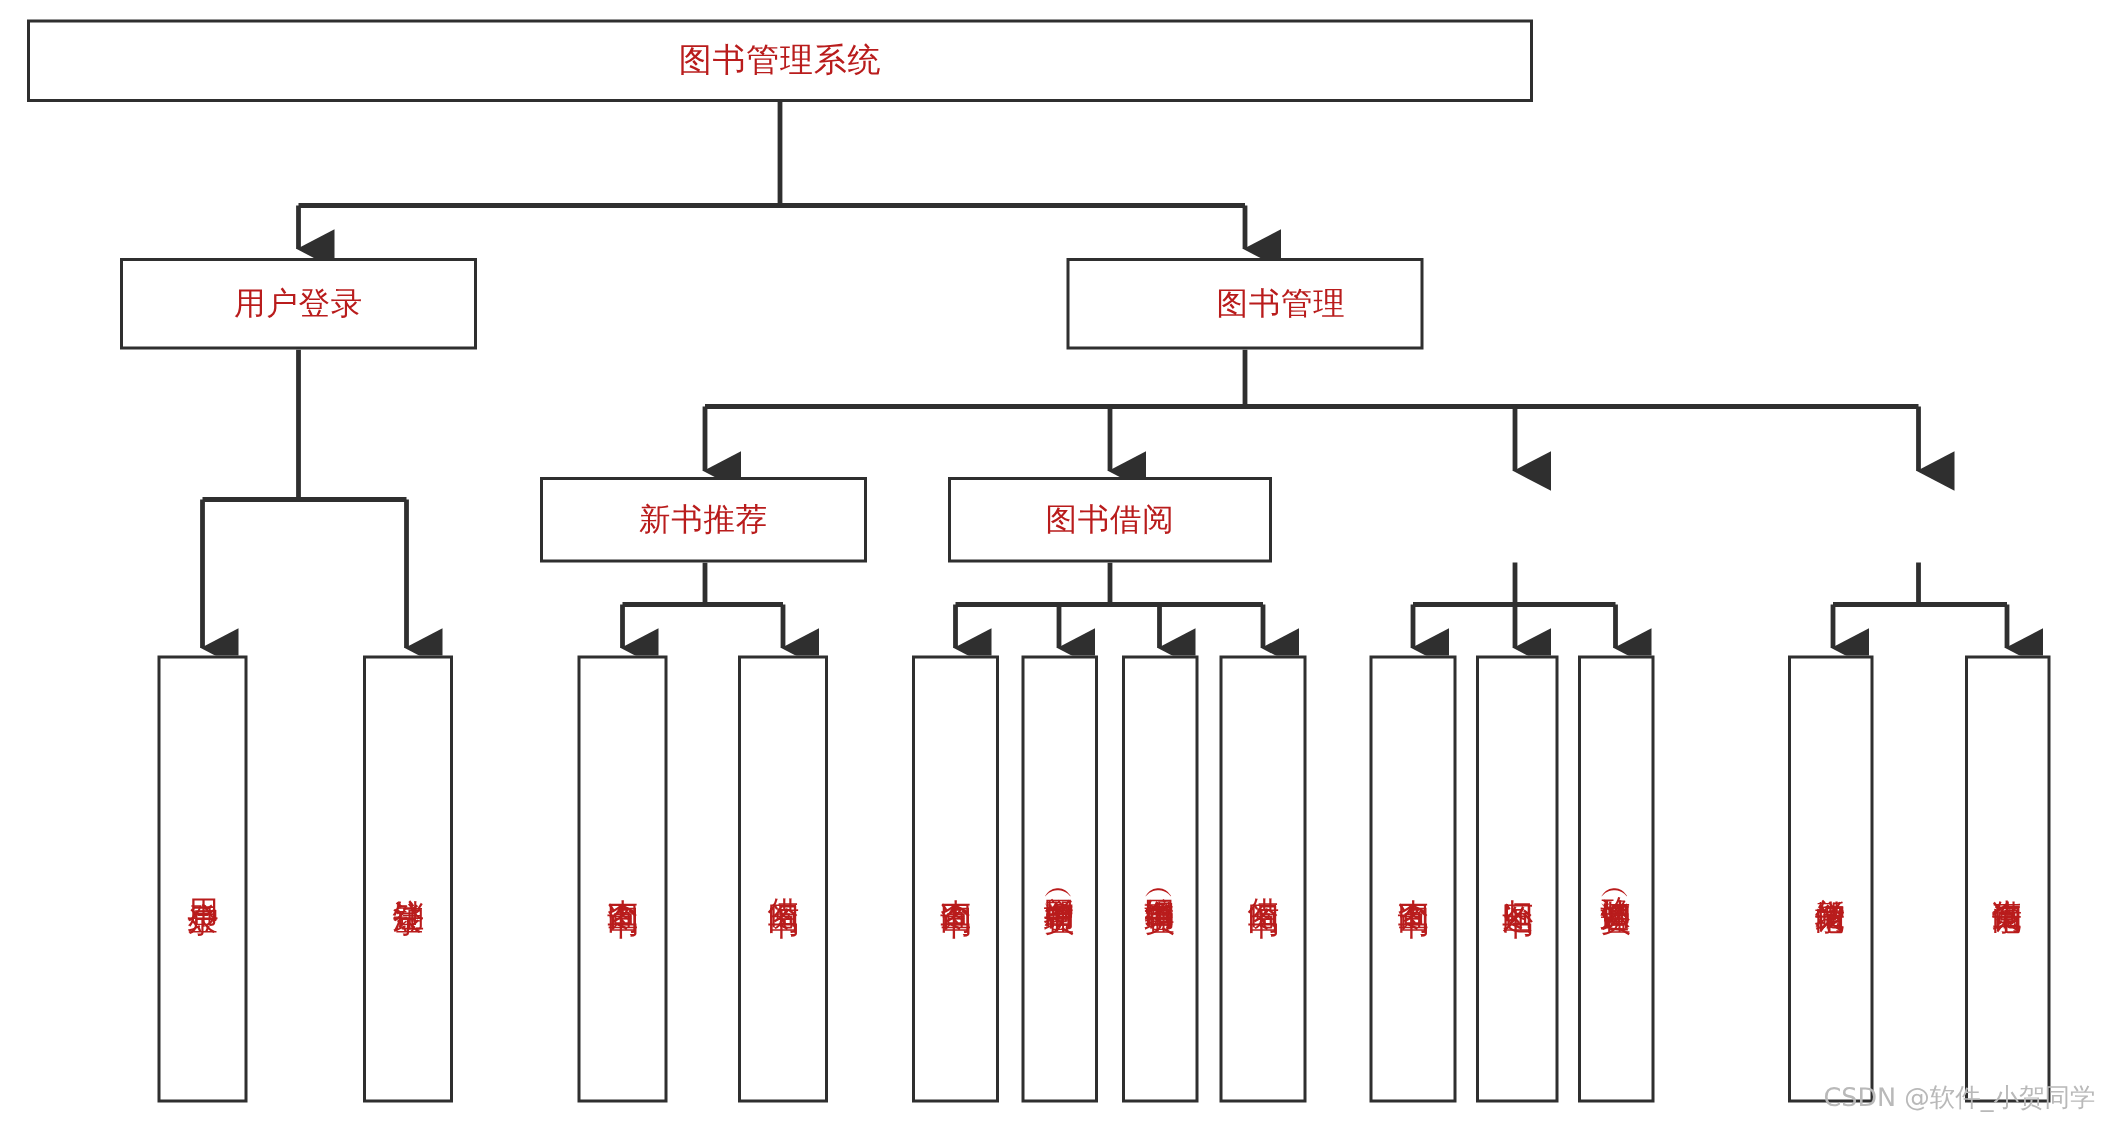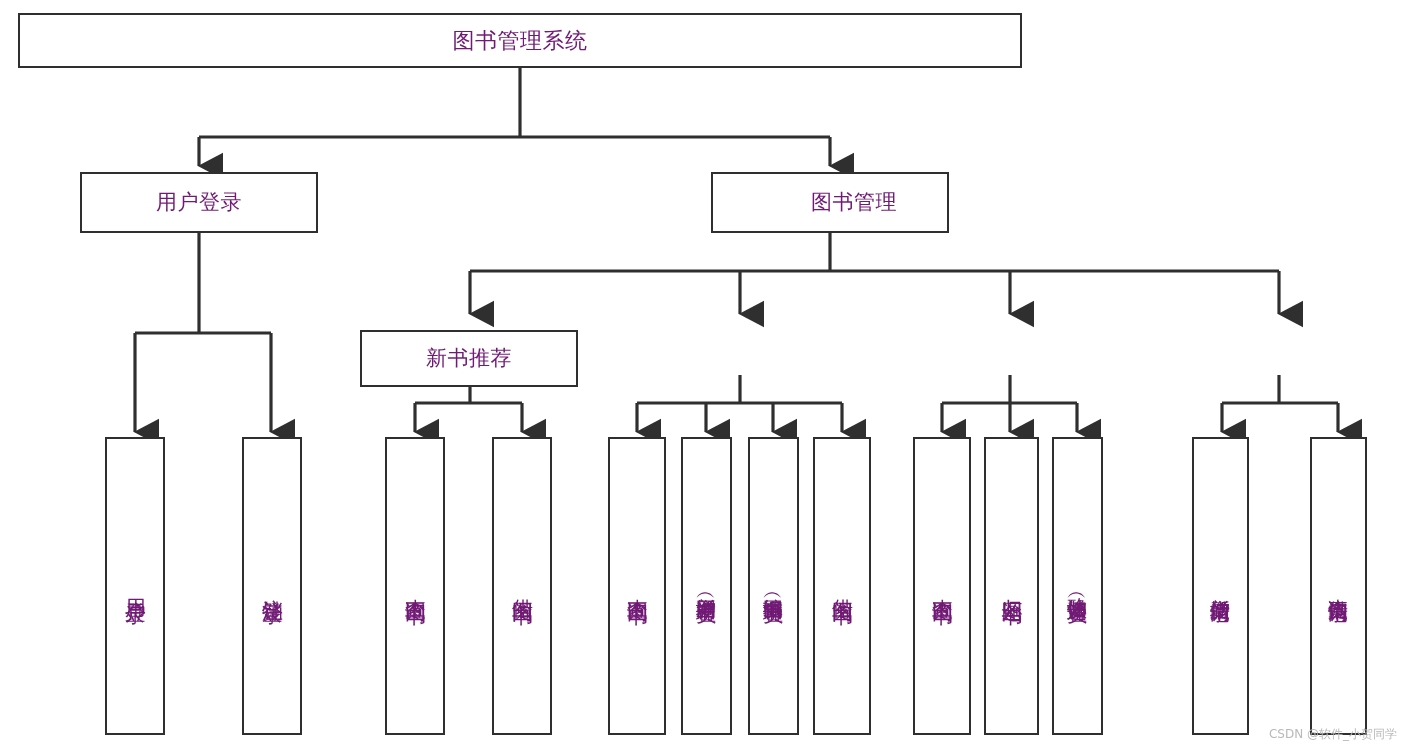--- a/index.html
+++ b/index.html
@@ -27,21 +27,21 @@
     pointer-events: none;
   }
   .node {
     position: absolute;
     box-sizing: border-box;
     border: 2.5px solid #2f2f2f;
     background: #ffffff;
     display: flex;
     align-items: center;
     justify-content: center;
-    color: #701a75;
+    color: #b91c1c;
   }
   .node .lbl {
     display: block;
     text-align: center;
     line-height: 1.05;
     letter-spacing: 0.5px;
   }
   
   .node.h .lbl {
     writing-mode: horizontal-tb;
@@ -63,21 +63,21 @@
   }
   .node.v.tight .lbl {
     font-size: 20px;
     letter-spacing: 1px;
     line-height: 1.1;
   }
   #watermark {
     position: absolute;
     right: 8px;
     bottom: 4px;
-    font-size: 12px;
+    font-size: 17px;
     color: #b9b9b9;
     white-space: nowrap;
     font-family: "DejaVu Sans", "Liberation Sans", sans-serif;
   }
 </style>
 </head>
 <body>
 
 <div id="canvas">
 
@@ -137,22 +137,25 @@
     <span class="lbl">图书管理系统</span>
   </div>
 
   <div class="node h" style="left:80px; top:172px; width:238px; height:61px;">
     <span class="lbl">用户登录</span>
   </div>
   <div class="node h" style="left:711px; top:172px; width:238px; height:61px;padding-left:48px;">
     <span class="lbl">图书管理</span>
   </div>
 
-  <div class="node h" style="left:360px; top:318px; width:218px; height:57px;margin-top:12px;">
+  <div class="node h" style="left:360px; top:318px; width:218px; height:57px;">
     <span class="lbl">新书推荐</span>
+  </div>
+  <div class="node h" style="left:632px; top:318px; width:216px; height:57px;">
+    <span class="lbl">图书借阅</span>
   </div>
 
   <div class="node v" style="left:105px; top:437px; width:60px; height:298px;">
     <span class="lbl">用户登录</span>
   </div>
   <div class="node v" style="left:242px; top:437px; width:60px; height:298px;">
     <span class="lbl">注销登录</span>
   </div>
 
   <div class="node v" style="left:385px; top:437px; width:60px; height:298px;">

